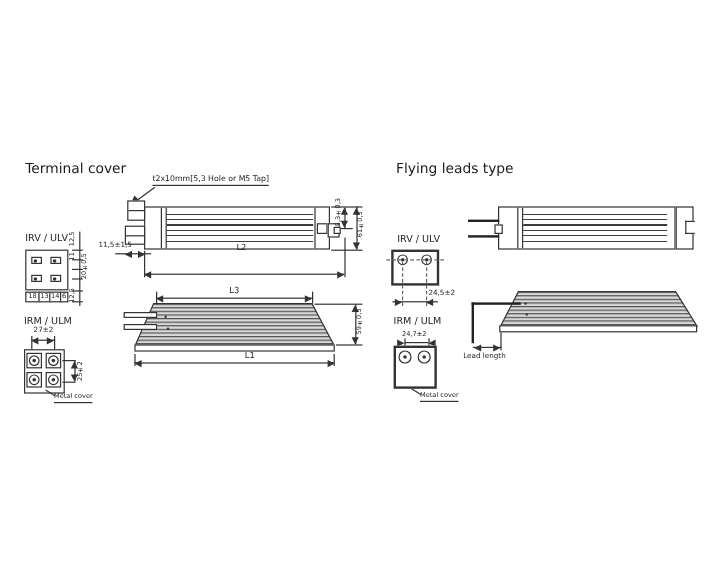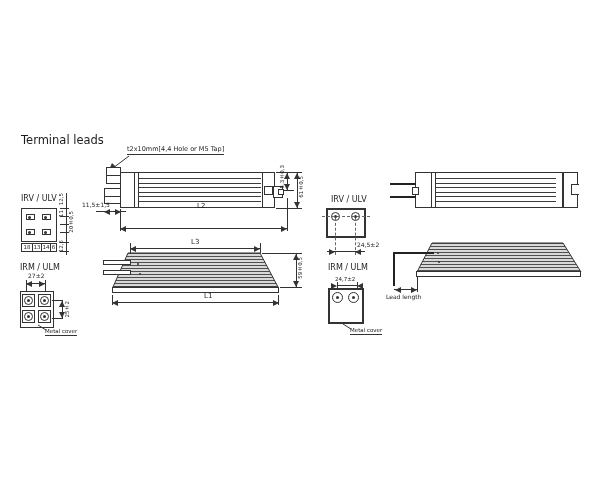--- a/index.html
+++ b/index.html
@@ -32,23 +32,23 @@
   .term{border:1px solid #333;background:#fff}
   .tdot{position:absolute;display:block;left:1px;top:1px;width:3px;height:3px;border-radius:50%;background:#333}
   .lead{background:#222;height:2px}
   .notchR{border-right:none}
 </style>
 </head>
 <body>
 
 <div class="canvas">
 
-  <div class="txt t-title" style="left:21px;top:134px">Terminal leads</div>
-
-  <div class="txt u" style="left:127px;top:146px;font-size:6.5px">t2x10mm[4,4 Hole or M5 Tap]</div>
+  <div class="txt t-title" style="left:21px;top:134px">Terminal cover</div>
+
+  <div class="txt u" style="left:127px;top:146px;font-size:6.5px">t2x10mm[5,3 Hole or M5 Tap]</div>
   <svg style="left:105px;top:155px" width="26" height="18">
     <line x1="24" y1="1" x2="8" y2="13" stroke="#333" stroke-width="1"></line>
     <polygon points="3,17 11,12 7,8" fill="#333"></polygon>
   </svg>
 
   <div class="bx" style="left:120px;top:172px;width:155px;height:36px"></div>
   <div class="vl" style="left:134px;top:173px;height:34px"></div>
   <div class="vl" style="left:138px;top:173px;height:34px"></div>
   <div class="fins" style="left:139px;top:178px;width:122px;height:25px"></div>
   <div class="vl" style="left:262px;top:173px;height:34px"></div>
@@ -175,20 +175,21 @@
   <div class="hl" style="left:52px;top:318px;width:11px"></div>
   <div class="vl" style="left:62px;top:300px;height:18px"></div>
   <div class="aU" style="left:59px;top:301px"></div>
   <div class="aD" style="left:59px;top:312px"></div>
   <div class="txt t-tiny rot" style="left:64px;top:301px">25±2</div>
   <div class="txt t-tiny u" style="left:45px;top:328px">Metal cover</div>
   <svg style="left:37px;top:324px" width="10" height="7">
       <line x1="9" y1="6" x2="1" y2="1" stroke="#333" stroke-width="1"></line>
     </svg>
 
+  <div class="txt t-title" style="left:330px;top:134px">Flying leads type</div>
 
   <div class="bx" style="left:415px;top:172px;width:148px;height:36px"></div>
   <div class="vl" style="left:431px;top:173px;height:34px"></div>
   <div class="vl" style="left:435px;top:173px;height:34px"></div>
   <div class="fins" style="left:436px;top:178px;width:120px;height:25px"></div>
   <div class="bx" style="left:412px;top:187px;width:7px;height:8px"></div>
   <div class="bx" style="left:563px;top:172px;width:15px;height:36px"></div>
   <div class="bx notchR" style="left:571px;top:184px;width:8px;height:11px"></div>
   <div class="lead" style="left:390px;top:183px;width:26px"></div>
   <div class="lead" style="left:390px;top:196px;width:26px"></div>

